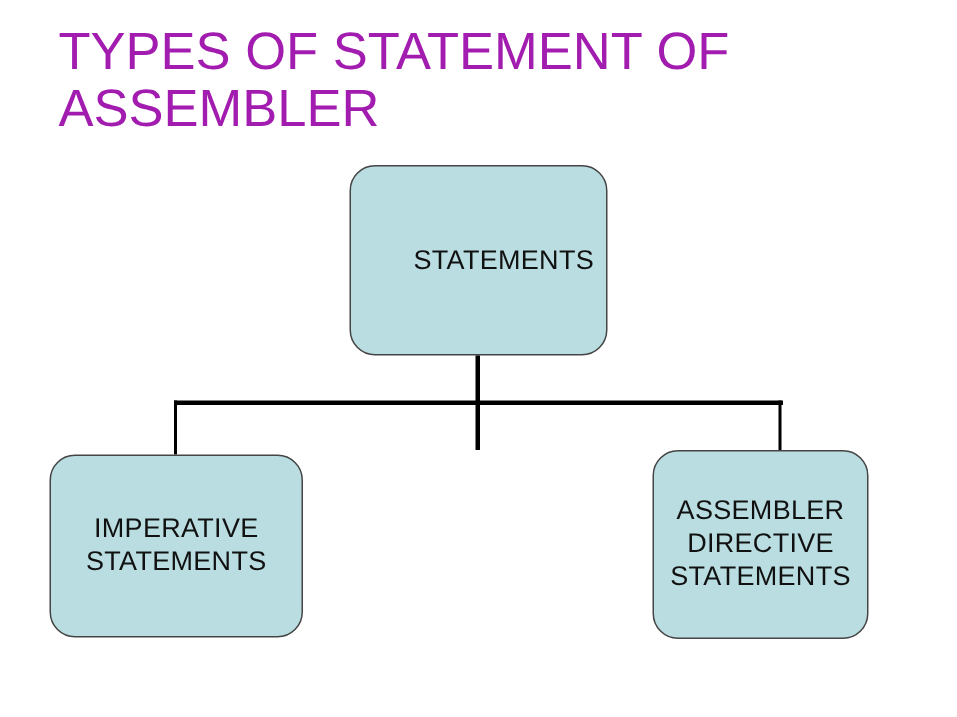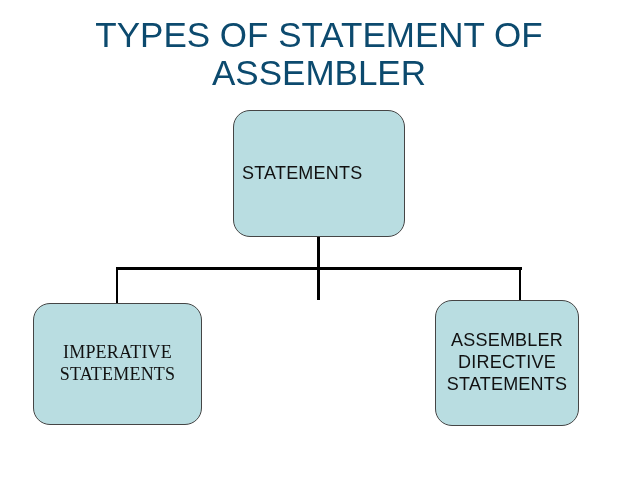--- a/index.html
+++ b/index.html
@@ -18,42 +18,41 @@
   .title {
     position: absolute;
     top: 16px;
     left: 50%;
     transform: translateX(-50%);
     width: 560px;
     margin: 0;
     font-size: 35px;
     line-height: 38px;
     font-weight: 400;
-    text-align: center;
-    color: #0c4a6e;
+    color: #a21caf;
     letter-spacing: 0px;
   }
   .node {
     position: absolute;
     box-sizing: border-box;
     background: #b9dde1;
     border: 1.5px solid #454545;
     border-radius: 17px;
     display: flex;
     align-items: center;
-    justify-content: flex-start;
+    justify-content: flex-end;
     text-align: center;
     color: #111111;
     font-size: 18px;
     line-height: 1.22;
     letter-spacing: 0.2px;
     padding: 0 8px;
   }
   .node-root   { left: 233px; top: 110px; width: 172px; height: 127px; }
-  .node-child1 { left: 33px;  top: 303px; width: 169px; height: 122px; font-family: Liberation Serif, serif; }
+  .node-child1 { left: 33px;  top: 303px; width: 169px; height: 122px; }
   .node-child2 { left: 231px; top: 300px; width: 175px; height: 125px; }
   .node-child3 { left: 435px; top: 300px; width: 144px; height: 126px; }
   .connector {
     position: absolute;
     background: #000000;
   }
   .conn-stem       { left: 317px; top: 237px; width: 3px;   height: 63px; }
   .conn-hbar       { left: 116px; top: 267px; width: 406px; height: 3px;  }
   .conn-drop-left  { left: 116px; top: 267px; width: 2px;   height: 36px; }
   .conn-drop-right { left: 519px; top: 267px; width: 2px;   height: 33px; }

